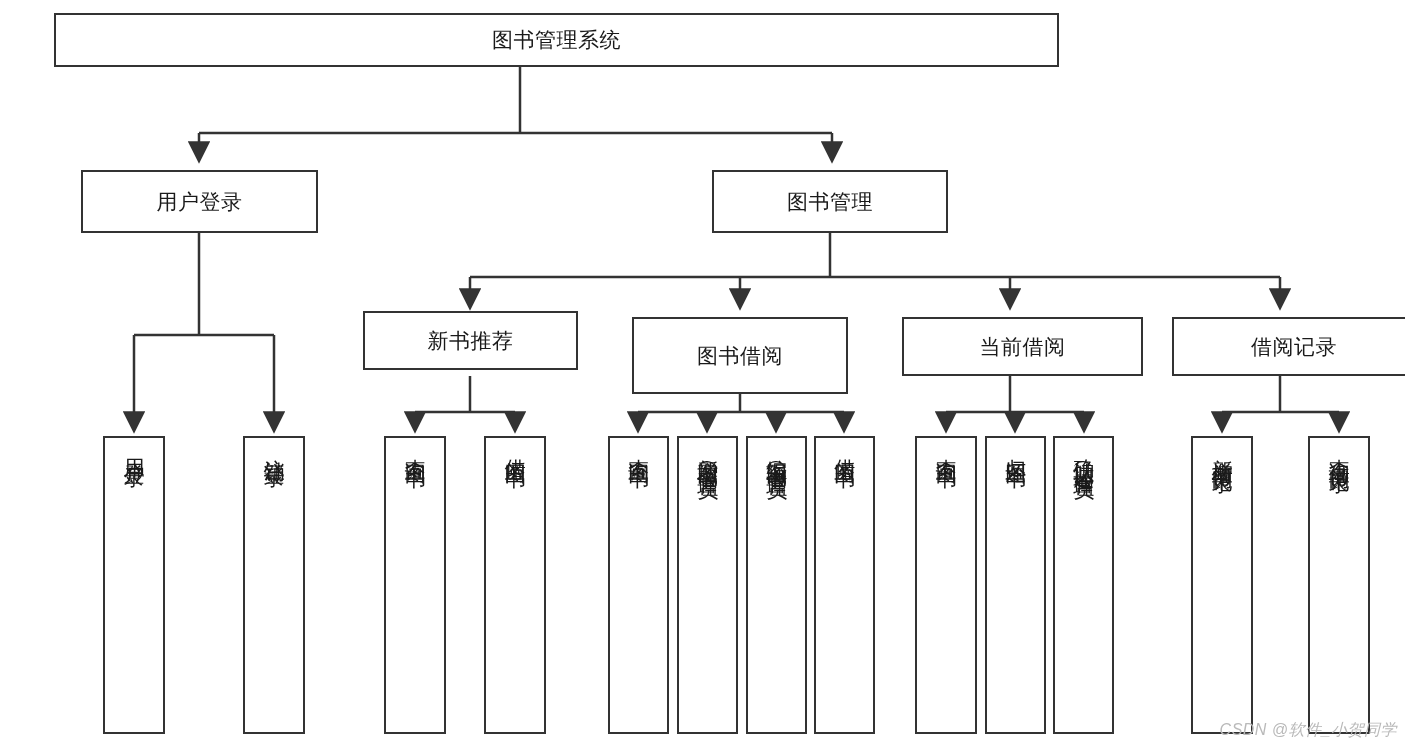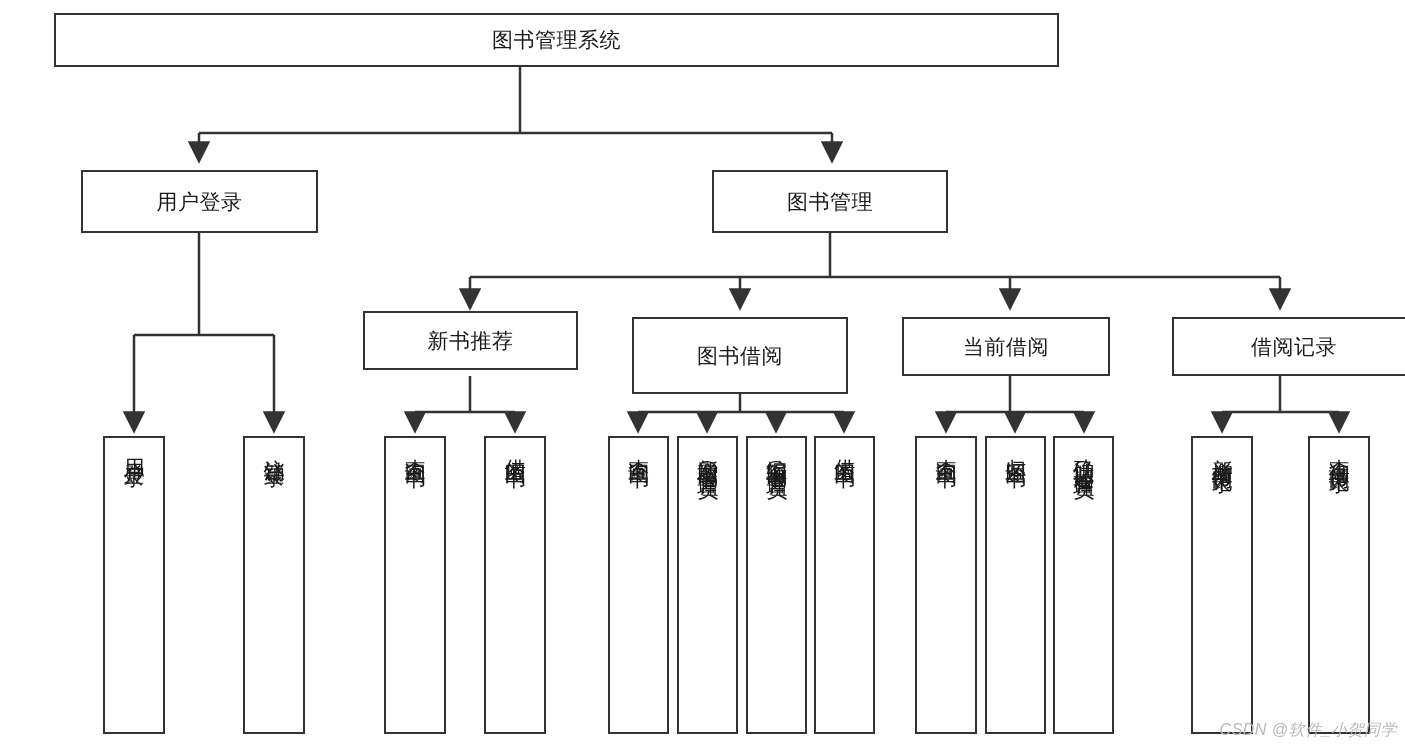--- a/index.html
+++ b/index.html
@@ -139,21 +139,21 @@
   </div>
 
   <div class="node horizontal" style="left:363px; top:299px; width:215px; height:59px;margin-top:12px;">
     <span class="node-label">新书推荐</span>
   </div>
 
   <div class="node horizontal" style="left:632px; top:317px; width:216px; height:77px;">
     <span class="node-label">图书借阅</span>
   </div>
 
-  <div class="node horizontal" style="left:902px; top:317px; width:208px; height:59px;">
+  <div class="node horizontal" style="left:902px; top:317px; width:241px; height:59px;">
     <span class="node-label">当前借阅</span>
   </div>
 
   <div class="node horizontal" style="left:1172px; top:317px; width:244px; height:59px;">
     <span class="node-label">借阅记录</span>
   </div>
 
   <div class="node vertical" style="left:103px; top:436px; width:62px; height:298px;">
     <span class="node-label">用户登录</span>
   </div>

